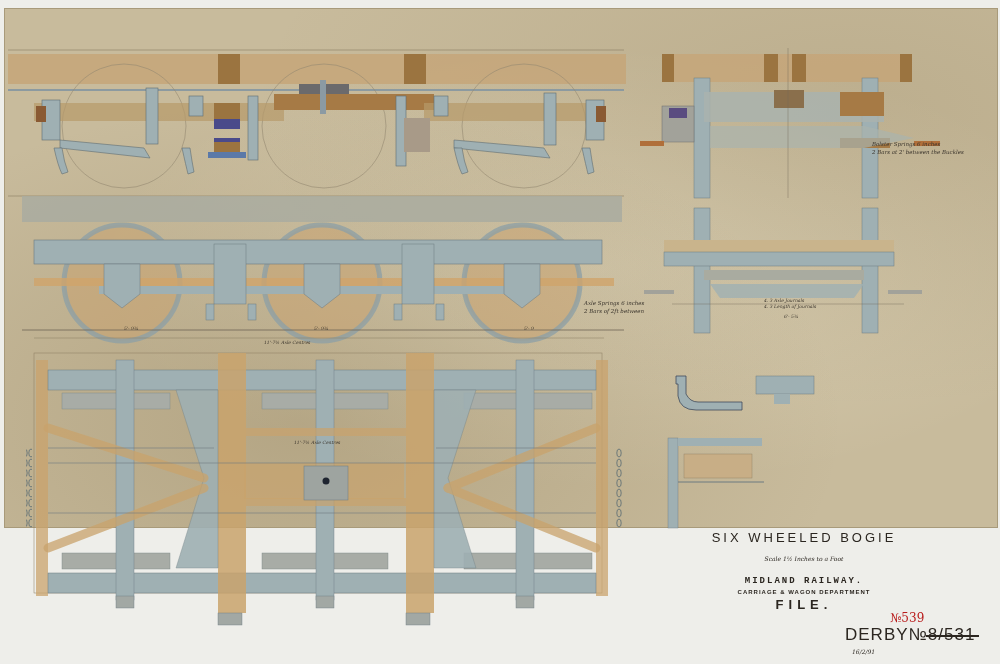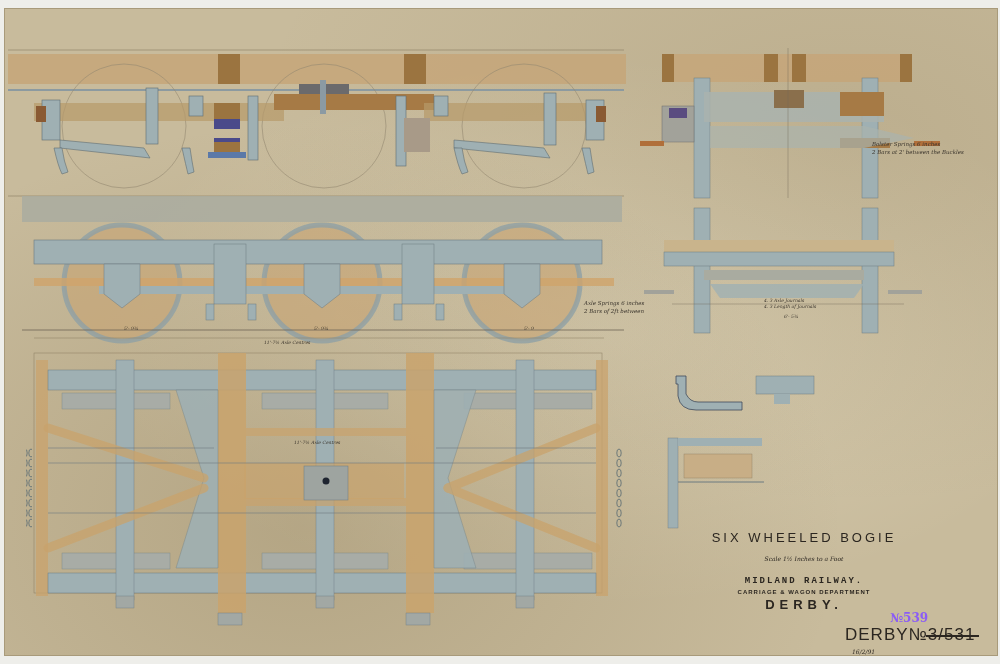--- a/index.html
+++ b/index.html
@@ -1,32 +1,32 @@
 <!DOCTYPE html>
 <html><head>
 <meta charset="utf-8">
 <style>
   html,body{margin:0;padding:0;background:#eeeeea;}
   body{width:1000px;height:664px;position:relative;overflow:hidden;font-family:"DejaVu Serif",serif;}
-  .sheet{position:absolute;left:4px;top:8px;width:994px;height:648px;
+  .sheet{position:absolute;left:4px;top:8px;width:994px;height:520px;
     background:
       radial-gradient(ellipse at 30% 80%, rgba(120,100,60,0.25), transparent 55%),
       radial-gradient(ellipse at 85% 20%, rgba(120,100,60,0.15), transparent 50%),
       radial-gradient(ellipse at 60% 50%, rgba(255,250,230,0.25), transparent 60%),
       #c8bb9c;
     box-shadow:0 0 0 1px #a89a7a inset;}
   svg{position:absolute;left:0;top:0;}
   .title-block{position:absolute;left:700px;top:522px;width:200px;text-align:center;color:#2b2620;}
   .t-main{font-family:"Liberation Sans",sans-serif;font-size:13px;letter-spacing:3px;margin-bottom:10px;}
   .t-scale{font-family:"DejaVu Serif",serif;font-style:italic;font-size:6px;margin-bottom:14px;}
   .t-rly{font-family:Liberation Mono, monospace;font-size:9px;letter-spacing:2px;font-weight:bold;}
   .t-dept{font-family:"Liberation Sans",sans-serif;font-size:6px;letter-spacing:1px;font-weight:bold;margin-top:3px;}
   .t-derby{font-family:"Liberation Sans",sans-serif;font-size:13px;letter-spacing:5px;font-weight:bold;margin-top:2px;}
   .t-date{position:absolute;left:148px;top:118px;font-size:6px;font-style:italic;}
-  .drawing-no{position:absolute;left:890px;top:611px;font-family:"DejaVu Serif",serif;font-weight:bold;font-size:12px;color:#8b5cf6;}
+  .drawing-no{position:absolute;left:890px;top:611px;font-family:"DejaVu Serif",serif;font-weight:normal;font-size:12px;color:#b91c1c;}
   .file-no{position:absolute;left:845px;top:625px;font-family:"Liberation Sans",sans-serif;font-size:17px;color:#2b2620;letter-spacing:1px;}
   .file-old{position:relative;display:inline-block;}
   .file-old::after{content:"";position:absolute;left:-2px;right:-4px;top:52%;height:2px;background:#2b2620;}
   .note{position:absolute;font-family:"DejaVu Serif",serif;font-style:italic;font-size:5.5px;color:#3a342c;line-height:8px;}
   .dim{position:absolute;font-family:"DejaVu Serif",serif;font-style:italic;font-size:4.5px;color:#3a342c;}
 </style>
 </head>
 <body>
 
 <div class="sheet">
@@ -236,21 +236,21 @@
   <div class="dim" style="left:780px;top:306px;">6'- 5¾</div>
   <div class="dim" style="left:310px;top:318px;">5'- 9¾</div>
   <div class="dim" style="left:120px;top:318px;">5'- 9¾</div>
   <div class="dim" style="left:520px;top:318px;">5'- 9</div>
 
   <div class="title-block">
     <div class="t-main">SIX WHEELED BOGIE</div>
     <div class="t-scale">Scale 1½ Inches to a Foot</div>
     <div class="t-rly">MIDLAND RAILWAY.</div>
     <div class="t-dept">CARRIAGE &amp; WAGON DEPARTMENT</div>
-    <div class="t-derby">DERBY.</div>
+    <div class="t-derby">FILE.</div>
     <div class="t-date">16/2/91</div>
   </div>
 </div>
 
 <div class="drawing-no">№539</div>
 <div class="file-no">
-  <span>DERBY№</span><span class="file-old">3/531</span>
+  <span>DERBY№</span><span class="file-old">8/531</span>
 </div>
 
 </body></html>

